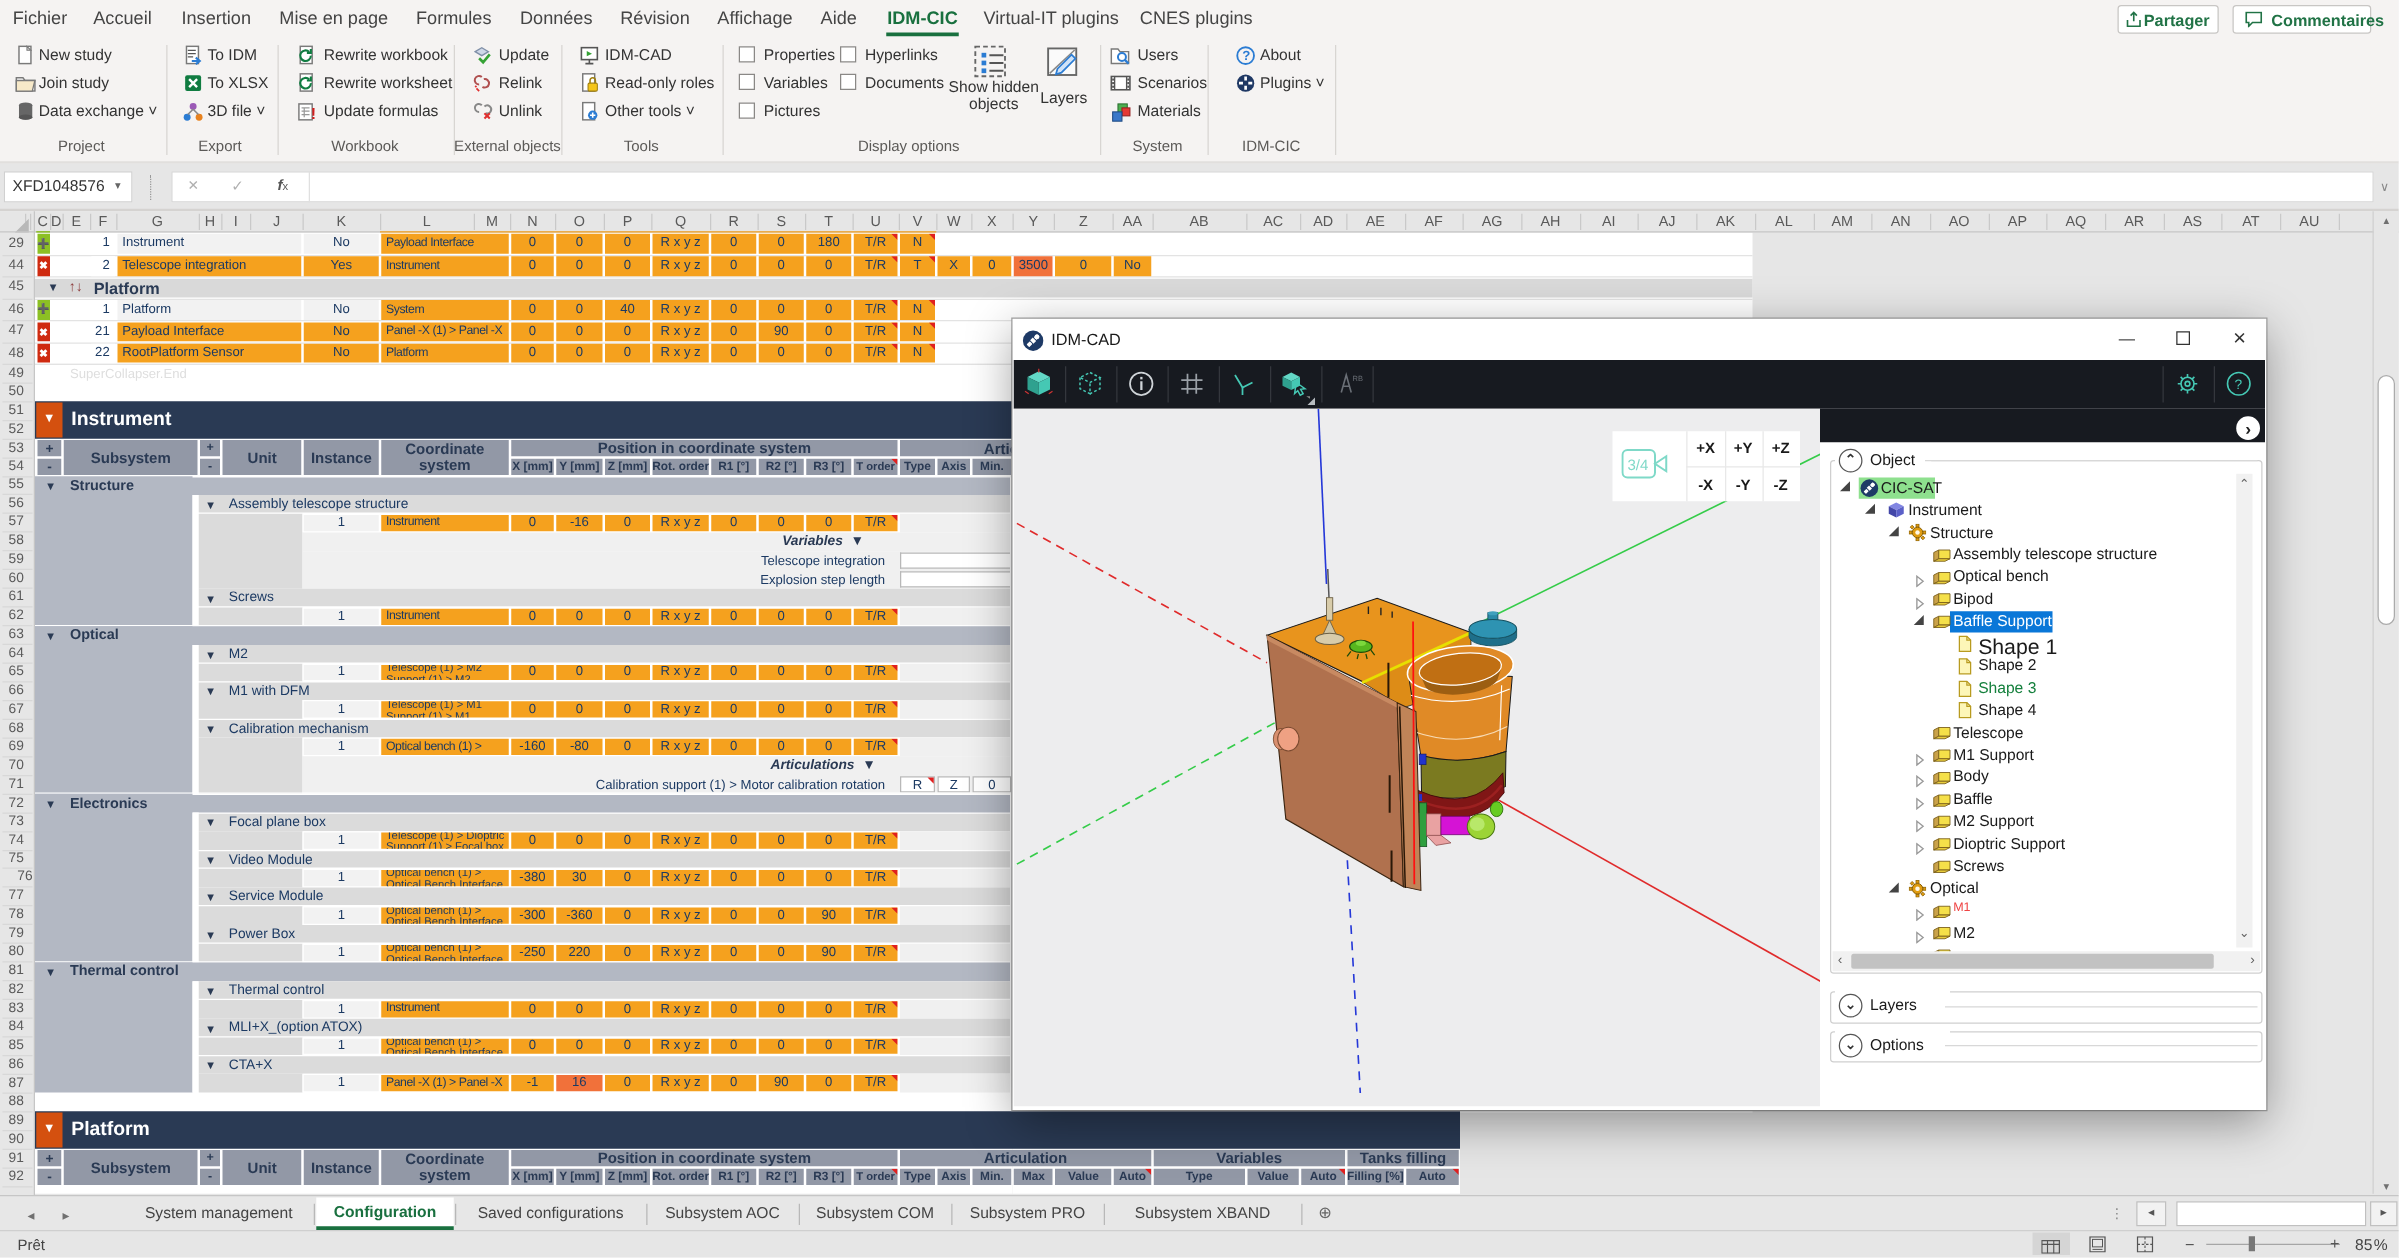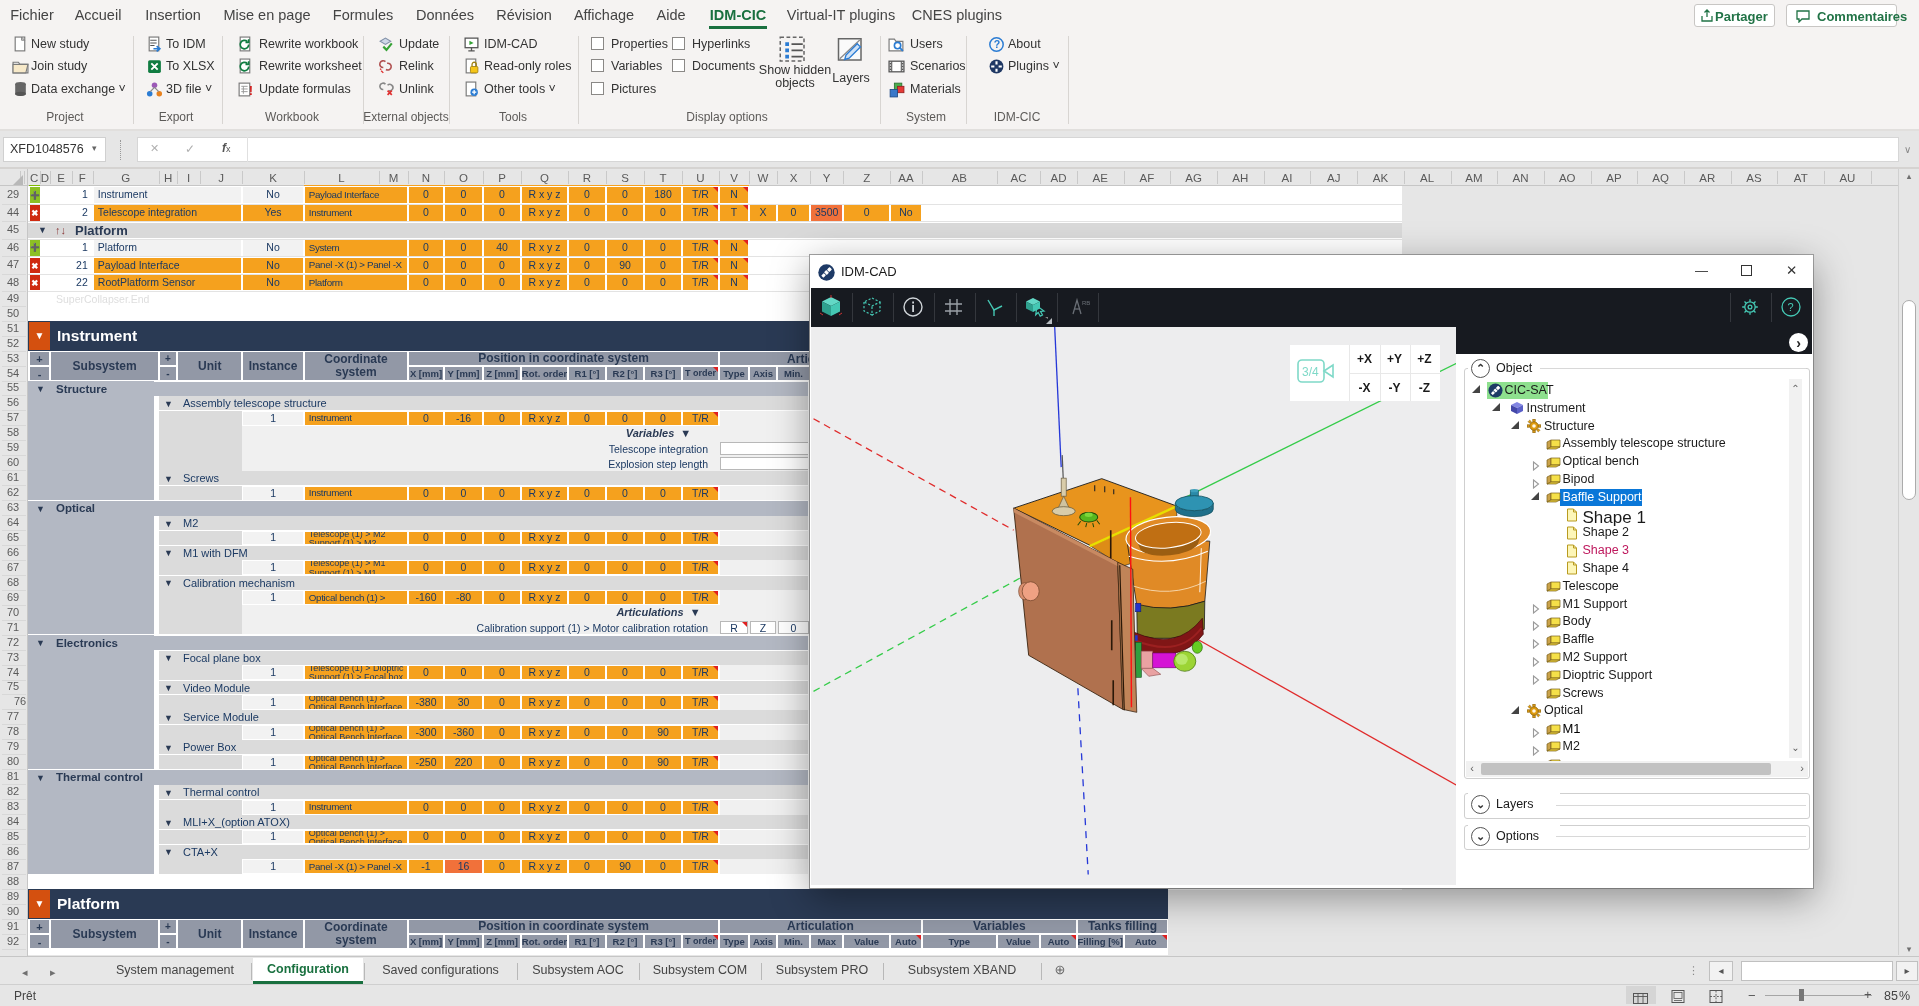--- a/index.html
+++ b/index.html
@@ -1516,21 +1516,21 @@
 <div style="left:1582.5px;top:507.5px;font-size:17px;color:#1a1a1a;white-space:nowrap;">Shape 1</div>
 <div style="left:1565.5px;top:525.8px;width:12px;height:14px;"><svg width="12" height="14" viewBox="0 0 12 14">
       <path d="M1.5 1 h6 l3 3 v9 h-9 Z" fill="#fdf6b8" stroke="#b89b20" stroke-width="1"></path>
       <path d="M7.5 1 v3 h3" fill="none" stroke="#b89b20" stroke-width="1"></path>
     </svg></div>
 <div style="left:1582.5px;top:525.3px;font-size:12.5px;color:#1a1a1a;white-space:nowrap;">Shape 2</div>
 <div style="left:1565.5px;top:543.6px;width:12px;height:14px;"><svg width="12" height="14" viewBox="0 0 12 14">
       <path d="M1.5 1 h6 l3 3 v9 h-9 Z" fill="#fdf6b8" stroke="#b89b20" stroke-width="1"></path>
       <path d="M7.5 1 v3 h3" fill="none" stroke="#b89b20" stroke-width="1"></path>
     </svg></div>
-<div style="left:1582.5px;top:543.1px;font-size:12.5px;color:#be185d;white-space:nowrap;">Shape 3</div>
+<div style="left:1582.5px;top:543.1px;font-size:12.5px;color:#15803d;white-space:nowrap;">Shape 3</div>
 <div style="left:1565.5px;top:561.4px;width:12px;height:14px;"><svg width="12" height="14" viewBox="0 0 12 14">
       <path d="M1.5 1 h6 l3 3 v9 h-9 Z" fill="#fdf6b8" stroke="#b89b20" stroke-width="1"></path>
       <path d="M7.5 1 v3 h3" fill="none" stroke="#b89b20" stroke-width="1"></path>
     </svg></div>
 <div style="left:1582.5px;top:560.9px;font-size:12.5px;color:#1a1a1a;white-space:nowrap;">Shape 4</div>
 <div style="left:1545.5px;top:579.1999999999999px;width:15px;height:14px;"><svg width="15" height="14" viewBox="0 0 15 14">
       <path d="M1 12 L1 5 L5 3 L5 10 Z" fill="#caa24a" stroke="#7a5f1a" stroke-width="0.7"></path>
       <path d="M5 10 L5 3 L14 3 L14 10 Z" fill="#f5e049" stroke="#7a5f1a" stroke-width="0.7"></path>
       <path d="M1 12 L5 10 L14 10 L10 12 Z" fill="#e8cc3a" stroke="#7a5f1a" stroke-width="0.7"></path>
     </svg></div>
@@ -1601,21 +1601,21 @@
     </svg></div>
 <div style="left:1544px;top:703.3000000000001px;font-size:12.5px;color:#1a1a1a;white-space:nowrap;">Optical</div>
 <div style="left:1531.5px;top:724.1px;width:8px;height:10px;"><svg width="8" height="10" viewBox="0 0 8 10">
       <path d="M1.5 1 L6.5 5 L1.5 9 Z" fill="#fff" stroke="#9a9a9a" stroke-width="1.1"></path>
     </svg></div>
 <div style="left:1545.5px;top:721.6px;width:15px;height:14px;"><svg width="15" height="14" viewBox="0 0 15 14">
       <path d="M1 12 L1 5 L5 3 L5 10 Z" fill="#caa24a" stroke="#7a5f1a" stroke-width="0.7"></path>
       <path d="M5 10 L5 3 L14 3 L14 10 Z" fill="#f5e049" stroke="#7a5f1a" stroke-width="0.7"></path>
       <path d="M1 12 L5 10 L14 10 L10 12 Z" fill="#e8cc3a" stroke="#7a5f1a" stroke-width="0.7"></path>
     </svg></div>
-<div style="left:1562.5px;top:721.1px;font-size:13px;color:#000000;white-space:nowrap;">M1</div>
+<div style="left:1562.5px;top:721.1px;font-size:10px;color:#ef4444;white-space:nowrap;">M1</div>
 <div style="left:1531.5px;top:741.9px;width:8px;height:10px;"><svg width="8" height="10" viewBox="0 0 8 10">
       <path d="M1.5 1 L6.5 5 L1.5 9 Z" fill="#fff" stroke="#9a9a9a" stroke-width="1.1"></path>
     </svg></div>
 <div style="left:1545.5px;top:739.4px;width:15px;height:14px;"><svg width="15" height="14" viewBox="0 0 15 14">
       <path d="M1 12 L1 5 L5 3 L5 10 Z" fill="#caa24a" stroke="#7a5f1a" stroke-width="0.7"></path>
       <path d="M5 10 L5 3 L14 3 L14 10 Z" fill="#f5e049" stroke="#7a5f1a" stroke-width="0.7"></path>
       <path d="M1 12 L5 10 L14 10 L10 12 Z" fill="#e8cc3a" stroke="#7a5f1a" stroke-width="0.7"></path>
     </svg></div>
 <div style="left:1562.5px;top:738.9px;font-size:12.5px;color:#1a1a1a;white-space:nowrap;">M2</div>
 <div style="left:1545.5px;top:757.3px;width:15px;height:14px;"><svg width="15" height="14" viewBox="0 0 15 14">

